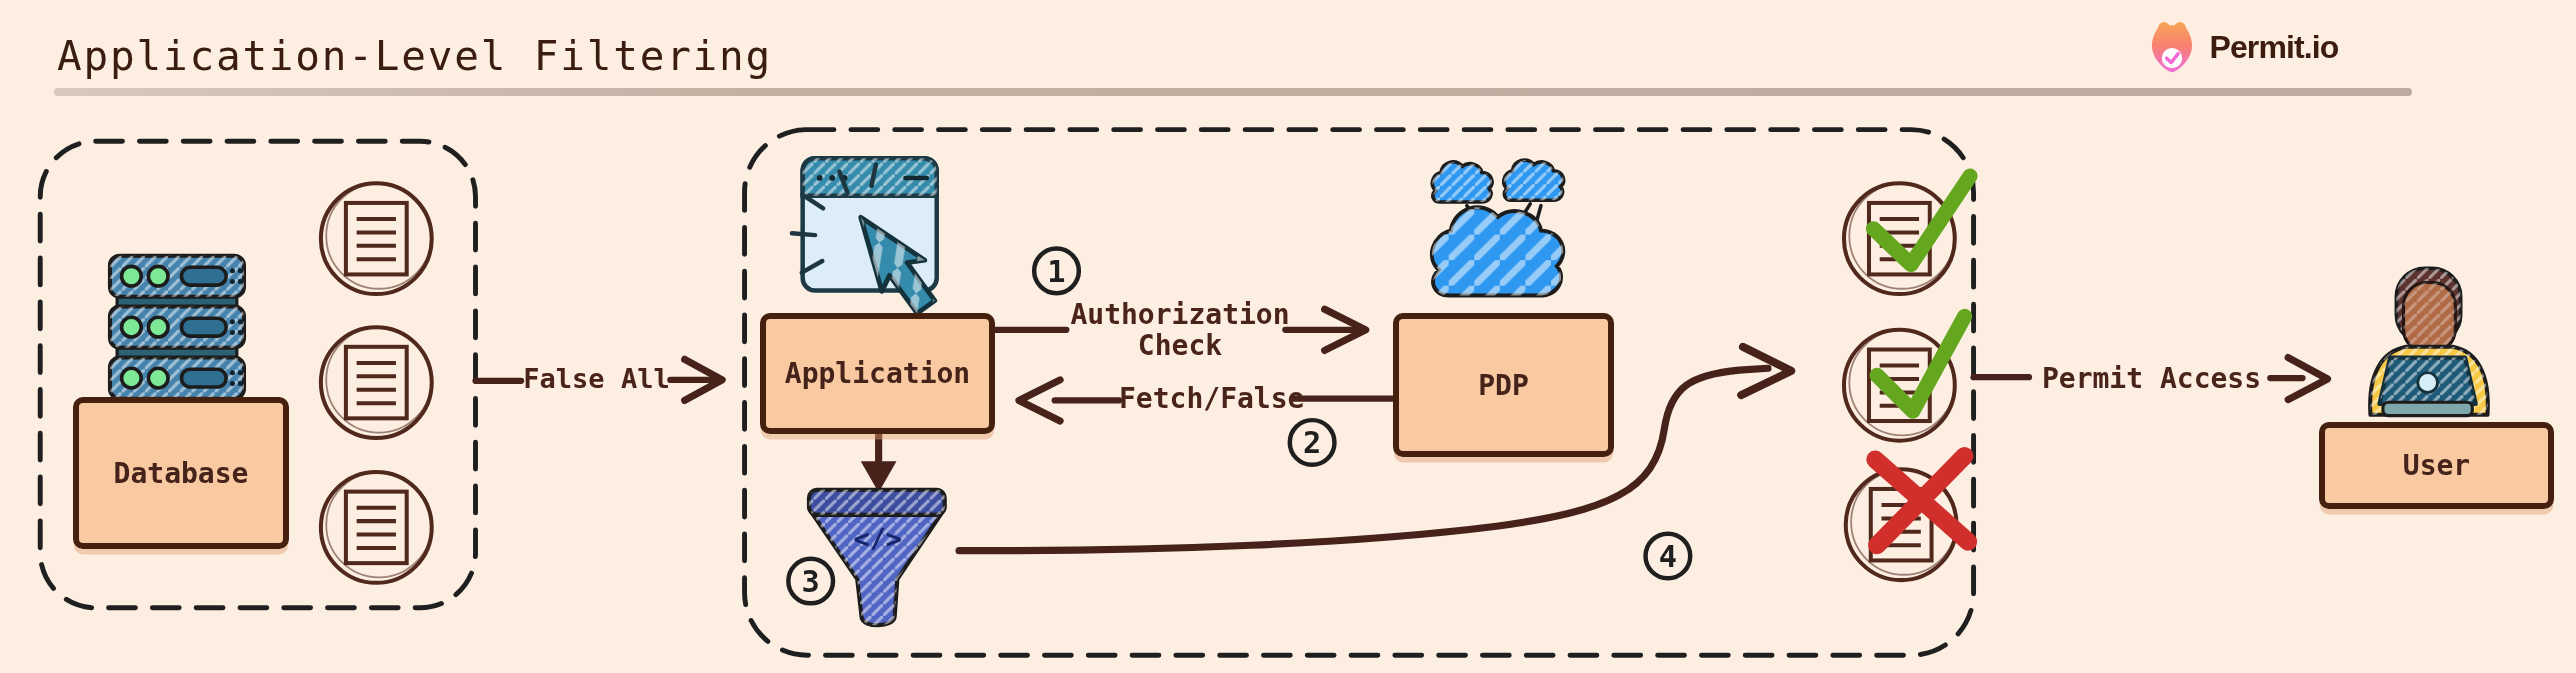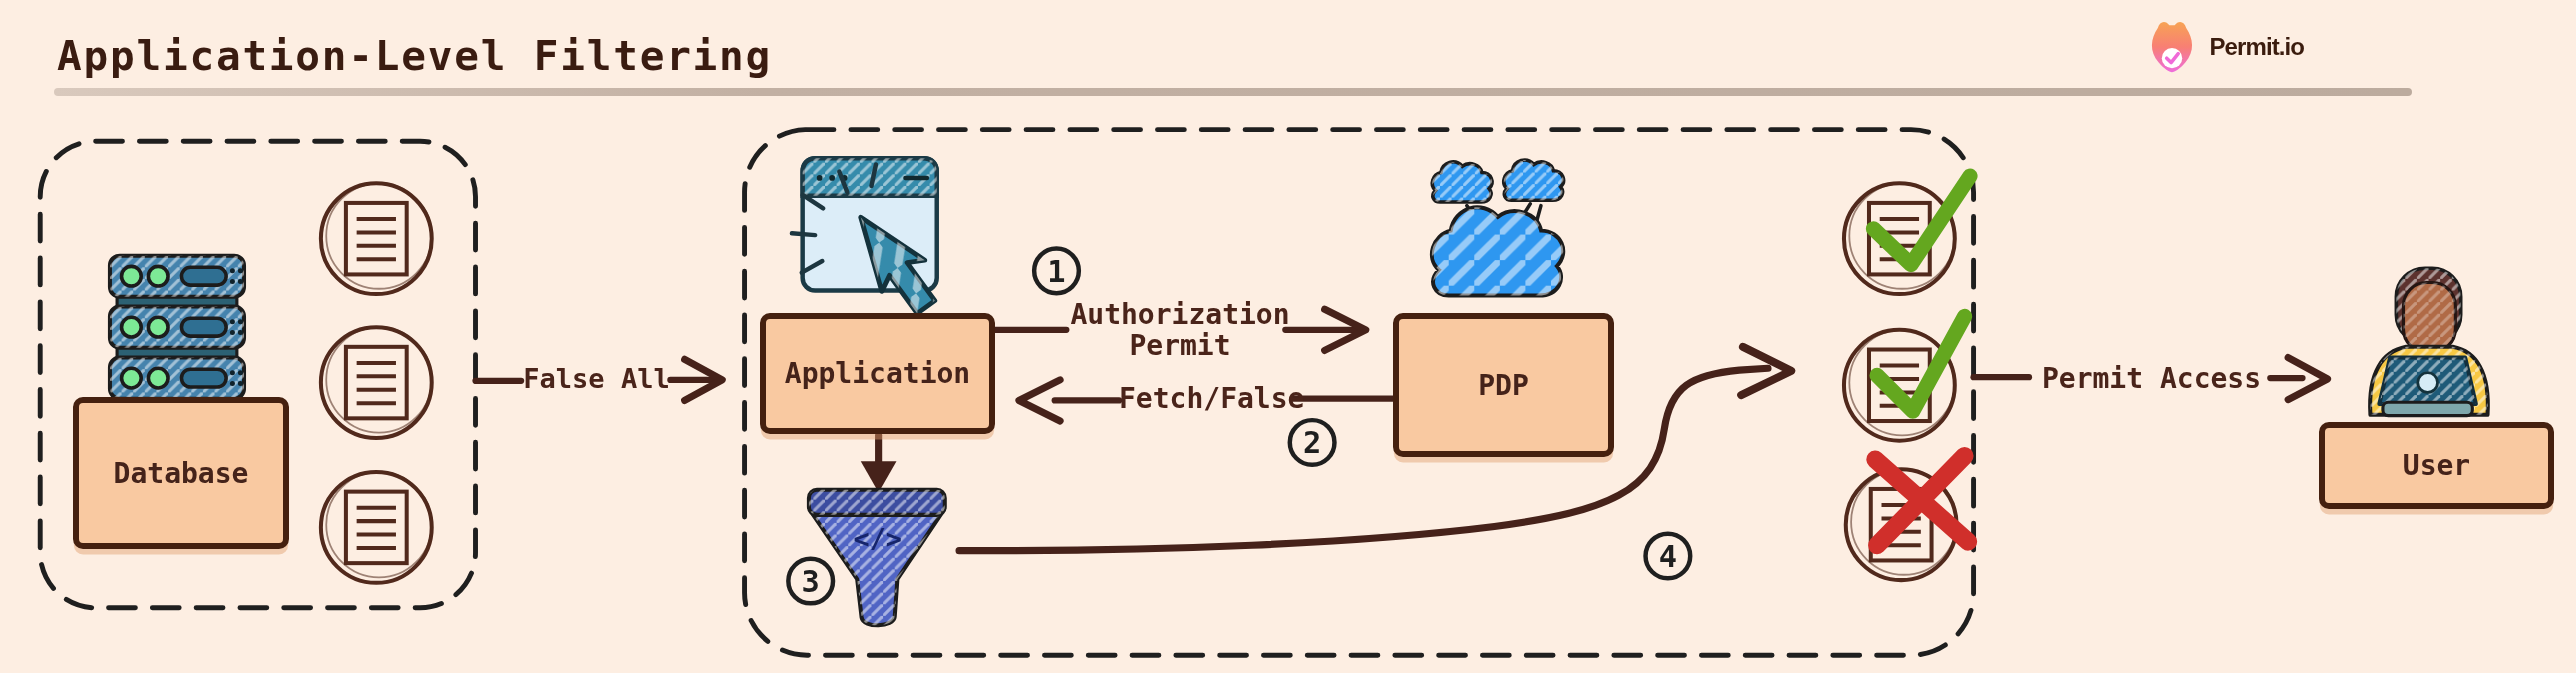--- a/index.html
+++ b/index.html
@@ -1,26 +1,26 @@
 <!DOCTYPE html>
 <html style="font-size:14.3px"><head>
 <meta charset="utf-8">
 <style>
   html,body{margin:0;padding:0;background:#fdeee2;}
   .stage{position:relative;width:2576px;height:674px;background:#fdeee2;overflow:hidden;
          font-family:"DejaVu Sans Mono",monospace;}
   svg.canvas{position:absolute;left:0;top:0;width:2576px;height:674px;}
 
-  .title{position:absolute;left:57px;top:32px;font-size:41px;font-weight:bold;
+  .title{position:absolute;left:57px;top:32px;font-size:41px;font-weight:normal;
          color:#3a1c11;letter-spacing:1.8px;white-space:nowrap;}
   .rule{position:absolute;left:54px;top:88px;width:2358px;height:8px;border-radius:4.5px;
         background:linear-gradient(90deg,#d9c9bd 0%,#c2b0a3 30%,#bcab9e 100%);}
 
   .brand{position:absolute;left:2147px;top:19.7px;display:flex;align-items:center;gap:12.5px;}
-  .brand-text{font-family:"Liberation Sans",sans-serif;font-weight:bold;font-size:24px;
+  .brand-text{font-family:"Liberation Sans",sans-serif;font-weight:bold;font-size:32px;
               color:#3b1c0e;letter-spacing:-0.9px;}
 
   .nodebox{position:absolute;display:flex;align-items:center;justify-content:center;
            background:#f9c9a1;border:6.3px solid #45200f;border-radius:10px;
            box-sizing:border-box;color:#45231a;font-weight:bold;
            box-shadow:0 6.3px 0 -0.9px rgba(224,158,108,.45);}
   .nodebox span{font-size:28px;}
   #box-database{left:73px;top:397px;width:216px;height:152px;}
   #box-application{left:760px;top:313px;width:235px;height:121px;}
   #box-pdp{left:1393px;top:313px;width:221px;height:144px;}
@@ -263,18 +263,18 @@
   <div class="nodebox" id="box-pdp">
     <span>PDP</span>
   </div>
   <div class="nodebox" id="box-user">
     <span>User</span>
   </div>
 
   <div class="edgelabel" id="lbl-fetch">False All</div>
   <div class="edgelabel" id="lbl-auth">
     <div>Authorization</div>
-    <div>Permit</div>
+    <div>Check</div>
   </div>
   <div class="edgelabel" id="lbl-tf">Fetch/False</div>
   <div class="edgelabel" id="lbl-granted">Permit Access</div>
 </div>
 
 
 </body></html>

